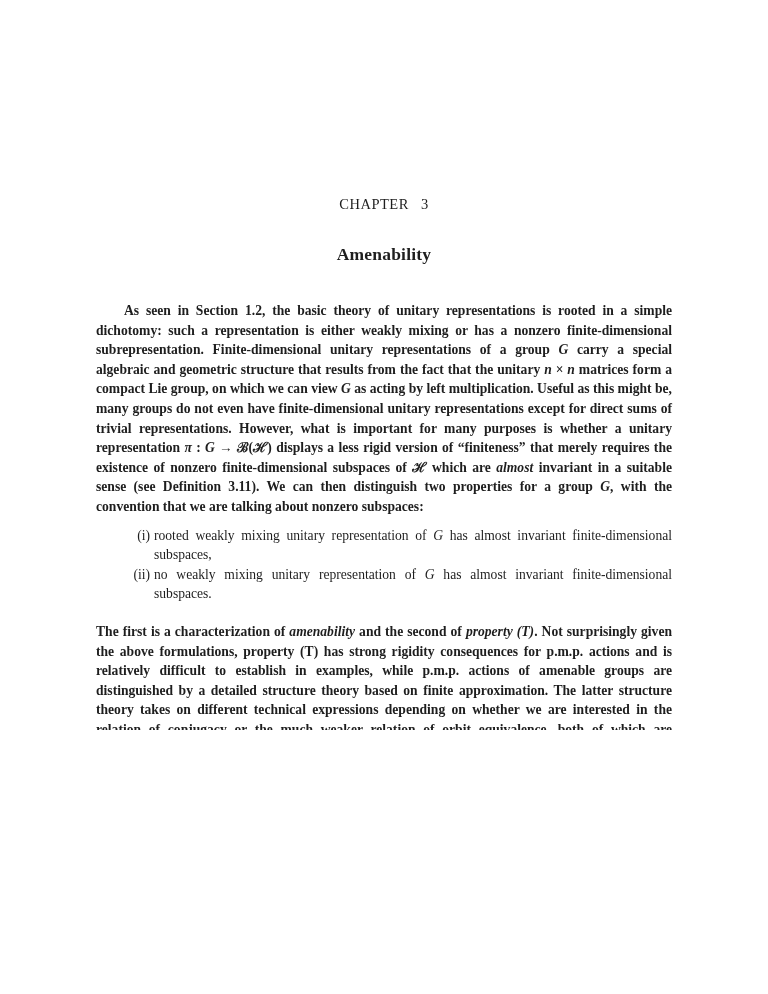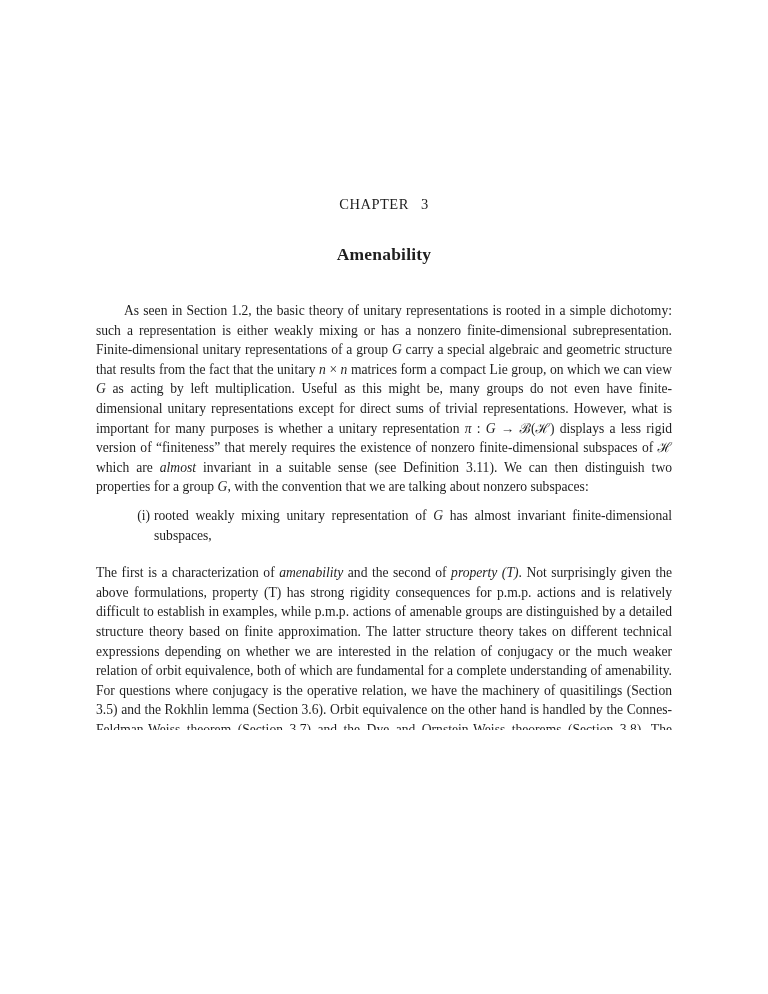--- a/index.html
+++ b/index.html
@@ -38,20 +38,21 @@
   }
   .body-text {
     font-size: 13.6px;
     line-height: 19.6px;
     text-align: justify;
     hyphens: auto;
     -webkit-hyphens: auto;
   }
   p.para {
     margin: 0;
+    font-weight: bold;
   }
   p.para-first {
     margin-top: 36px;
     text-indent: 28px;
   }
   p.para-second {
     margin-top: 18px;
   }
   ul.props-list {
     list-style: none;
@@ -92,20 +93,24 @@
 
     <h1 class="chapter-title">Amenability</h1>
 
     <p class="para para-first body-text"><span>As seen in Section 1.2, the basic theory of unitary representations is rooted in a simple dichotomy: such a representation is either weakly mixing or has a nonzero finite-dimensional subrepresentation. Finite-dimensional unitary representations of a group </span><span class="it">G</span><span> carry a special algebraic and geometric structure that results from the fact that the unitary </span><span class="it">n</span><span> × </span><span class="it">n</span><span> matrices form a compact Lie group, on which we can view </span><span class="it">G</span><span> as acting by left multiplication. Useful as this might be, many groups do not even have finite-dimensional unitary representations except for direct sums of trivial representations. However, what is important for many purposes is whether a unitary representation </span><span class="it">π</span><span> : </span><span class="it">G</span><span> → ℬ(ℋ) displays a less rigid version of “finiteness” that merely requires the existence of nonzero finite-dimensional subspaces of ℋ which are </span><span class="it">almost</span><span> invariant in a suitable sense (see Definition 3.11). We can then distinguish two properties for a group </span><span class="it">G</span><span>, with the convention that we are talking about nonzero subspaces:</span></p>
 
     <ul class="props-list body-text">
       <li>
         <span class="marker">(i)</span>
         <span class="li-text"><span>rooted weakly mixing unitary representation of </span><span class="it">G</span><span> has almost invariant finite-dimensional subspaces,</span></span>
       </li>
+      <li>
+        <span class="marker">(ii)</span>
+        <span class="li-text"><span>no weakly mixing unitary representation of </span><span class="it">G</span><span> has almost invariant finite-dimensional subspaces.</span></span>
+      </li>
     </ul>
 
     <p class="para para-second body-text"><span>The first is a characterization of </span><span class="it">amenability</span><span> and the second of </span><span class="it">property (T)</span><span>. Not surprisingly given the above formulations, property (T) has strong rigidity consequences for p.m.p. actions and is relatively difficult to establish in examples, while p.m.p. actions of amenable groups are distinguished by a detailed structure theory based on finite approximation. The latter structure theory takes on different technical expressions depending on whether we are interested in the relation of conjugacy or the much weaker relation of orbit equivalence, both of which are fundamental for a complete understanding of amenability. For questions where conjugacy is the operative relation, we have the machinery of quasitilings (Section 3.5) and the Rokhlin lemma (Section 3.6). Orbit equivalence on the other hand is handled by the Connes-Feldman-Weiss theorem (Section 3.7) and the Dye and Ornstein-Weiss theorems (Section 3.8). The Ornstein-Weiss theorem is a consequence of the theorems of Connes-Feldman-Weiss and Dye and asserts that any two ergodic p.m.p. actions of an amenable group on an atomless probability space are orbit equivalent. The strategy in passing from approximate invariance to finite approximation</span></p>
 
   </div>
 
   <div class="page-number">81</div>
 </div>
 
 </body></html>

